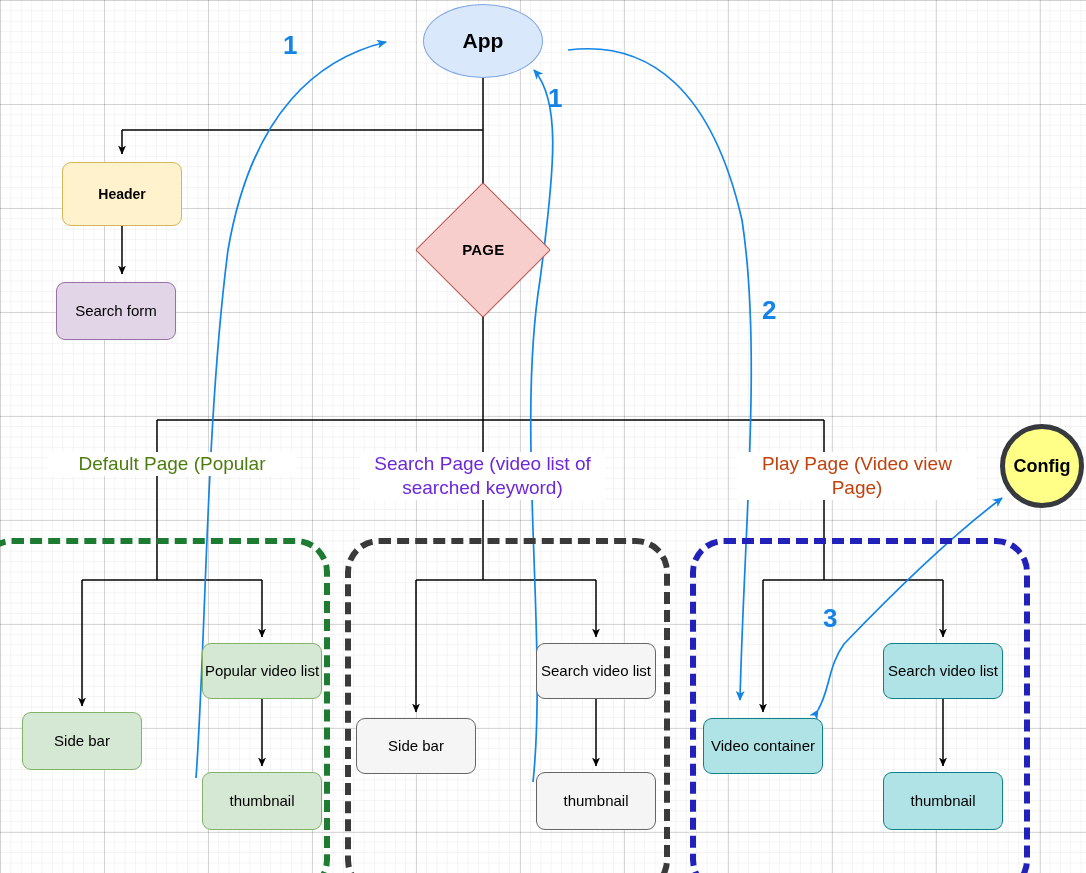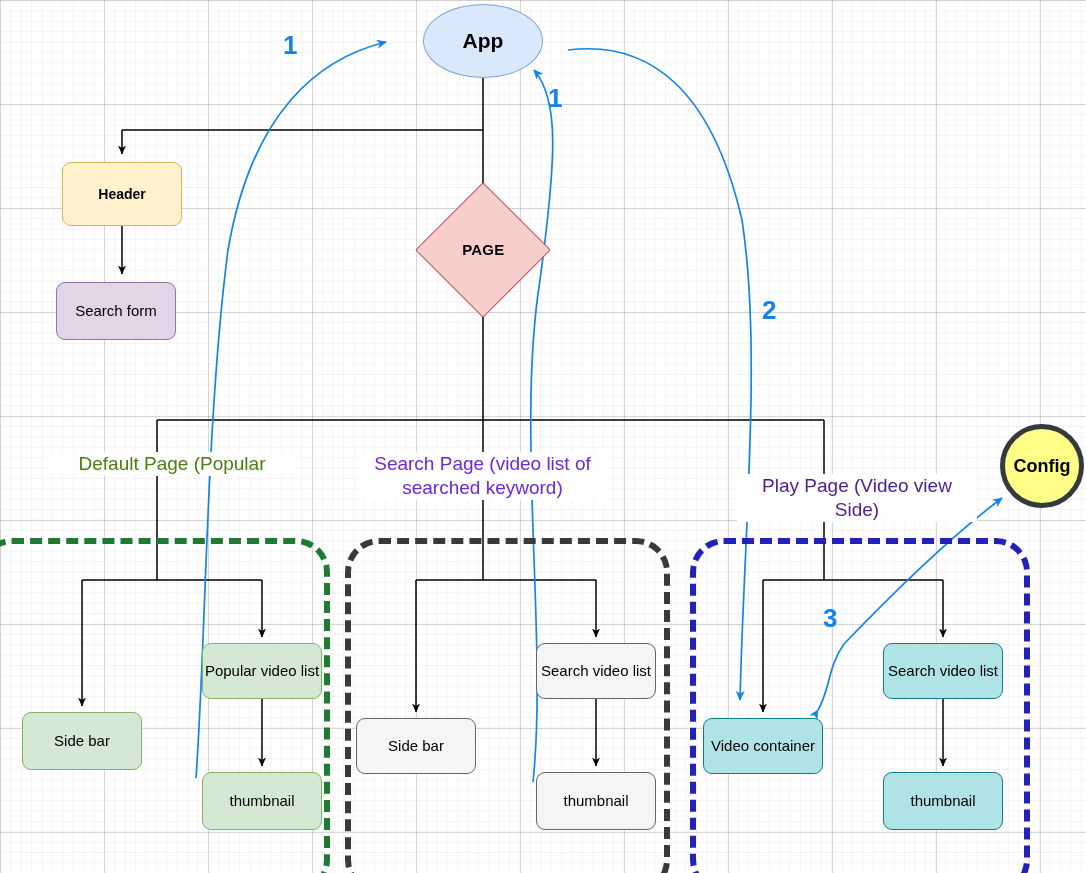--- a/index.html
+++ b/index.html
@@ -117,21 +117,21 @@
   .caption {
     position: absolute;
     text-align: center;
     font-size: 19px;
     line-height: 1.25;
     background: #ffffff;
     box-sizing: border-box;
   }
   .cap-default { color: #4d7c0f; }
   .cap-search  { color: #6d28d9; }
-  .cap-play    { color: #4c1d95; margin-top: 22px; }
+  .cap-play    { color: #c2410c; }
 
   
   .step-num {
     position: absolute;
     color: #1384e8;
     font-weight: bold;
     font-size: 26px;
     line-height: 1;
   }
 </style>
@@ -205,21 +205,21 @@
 
   <div class="caption cap-default" style="left:48px; top:452px; width:248px;">
     <div>Default Page (Popular</div>
   </div>
   <div class="caption cap-search" style="left:360px; top:452px; width:245px;">
     <div>Search Page (video list of</div>
     <div>searched keyword)</div>
   </div>
   <div class="caption cap-play" style="left:737px; top:452px; width:240px;">
     <div>Play Page (Video view</div>
-    <div>Side)</div>
+    <div>Page)</div>
   </div>
 
   <div class="node n-app" style="left:423px; top:4px; width:120px; height:74px;justify-content:center;">
     <span>App</span>
   </div>
 
   <div class="node rrect n-header" style="left:62px; top:162px; width:120px; height:64px;">
     <span>Header</span>
   </div>
 

